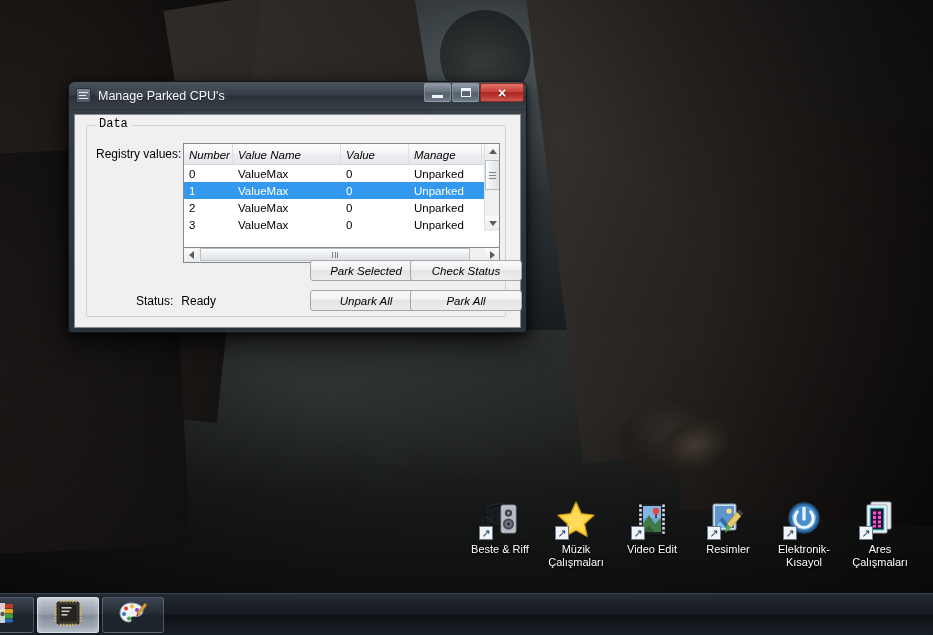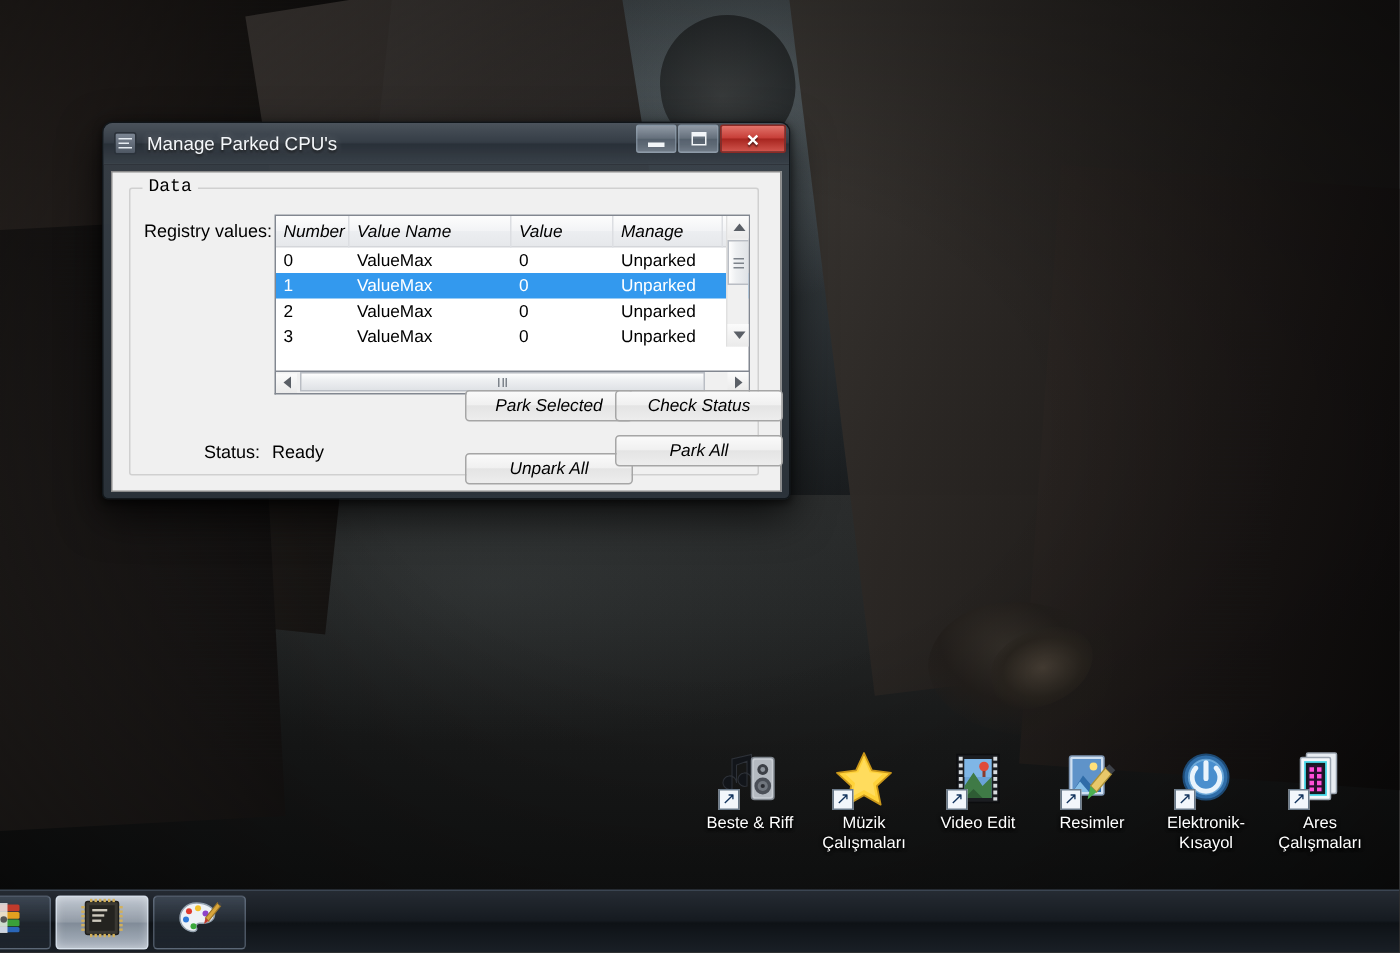--- a/index.html
+++ b/index.html
@@ -313,21 +313,21 @@
     font-size: 11.5px; color: #000;
     background: linear-gradient(180deg, #fafafa 0%, #f0f0f0 47%, #e4e4e4 50%, #ededed 100%);
     border: 1px solid #a6a6a6;
     border-radius: 3px;
     display: flex; align-items: center; justify-content: center;
     cursor: default;
     font-style: italic;
   }
   #btn-park-selected { left: 241px; top: 178px; }
   #btn-check-status  { left: 341px; top: 178px; }
-  #btn-unpark-all    { left: 241px; top: 220px; }
+  #btn-unpark-all    { left: 241px; top: 208px; }
   #btn-park-all      { left: 341px; top: 208px; }
 
   #status-row {
     position: absolute; left: 27px; top: 212px;
     font-size: 12px; color: #000;
     display: flex; gap: 8px; margin-left: 40px;
   }
 </style>
 </head>
 <body>

